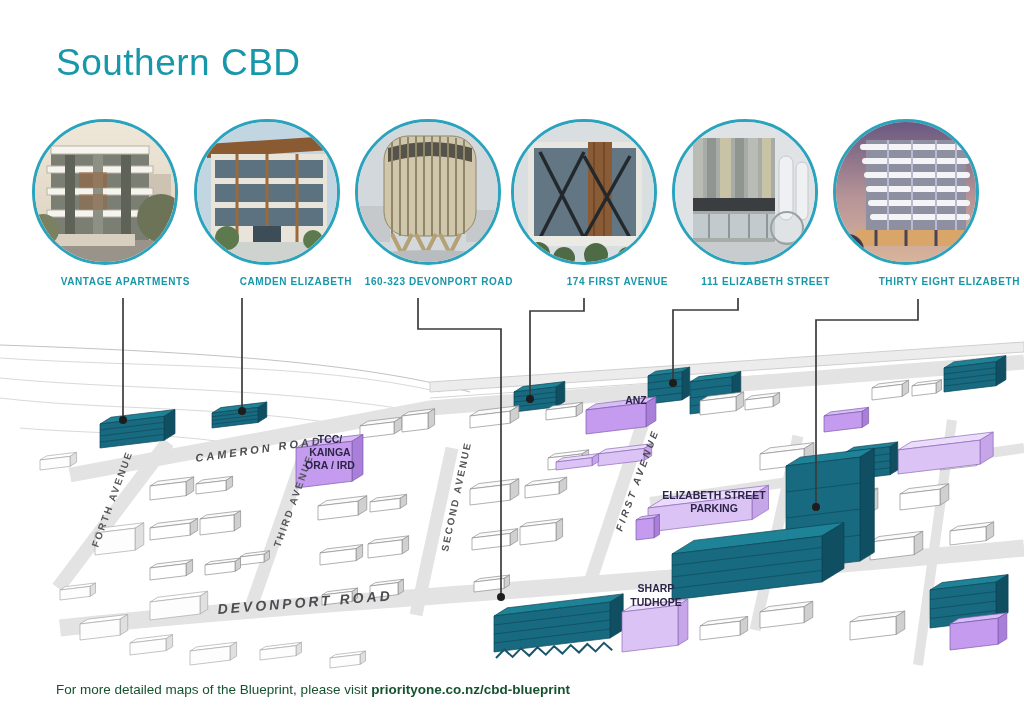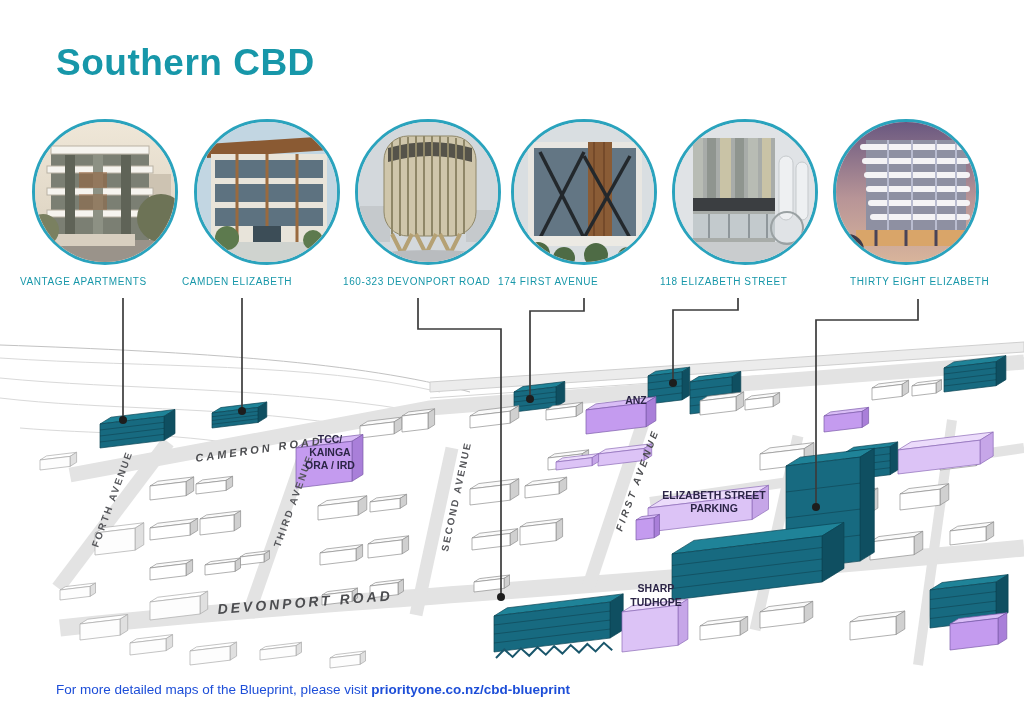--- a/index.html
+++ b/index.html
@@ -1,25 +1,25 @@
 <!DOCTYPE html>
 <html><head>
 <meta charset="utf-8">
 <style>
   html,body{margin:0;padding:0;background:#ffffff;}
   body{width:1024px;height:724px;position:relative;overflow:hidden;
        font-family:"Liberation Sans", sans-serif;}
-  .page-title{position:absolute;left:56px;top:42px;font-size:37px;font-weight:bold;
+  .page-title{position:absolute;left:56px;top:42px;font-size:37px;font-weight:normal;
        letter-spacing:.5px;color:#1797a9;}
   .circle{position:absolute;top:119px;width:146px;height:146px;border-radius:50%;
        border:3px solid #2aa3bd;box-sizing:border-box;overflow:hidden;background:#dfe3e6;}
   .circle svg{display:block;width:140px;height:140px;}
-  .dev-label{position:absolute;top:276px;width:170px;text-align:left;font-size:10px;
-       font-weight:normal;letter-spacing:.6px;color:#1797a9;}
-  .footer{position:absolute;left:56px;top:682px;font-size:13.5px;color:#1d4ed8;}
+  .dev-label{position:absolute;top:276px;width:170px;text-align:right;font-size:10px;
+       font-weight:bold;letter-spacing:.6px;color:#1797a9;}
+  .footer{position:absolute;left:56px;top:682px;font-size:13.5px;color:#14532d;}
   .footer b{font-weight:bold;}
   svg text{font-family:"Liberation Sans", sans-serif;}
   .street{fill:#55565a;font-weight:bold;letter-spacing:2px;}
   .street-it{fill:#4c4d50;font-style:italic;font-weight:bold;letter-spacing:3px;}
   .lm{fill:#2b2446;font-weight:bold;text-anchor:middle;}
   #connectors{position:absolute;left:0;top:0;}
   #cbd-map{position:absolute;left:0;top:0;}
 </style>
 </head>
 <body>
@@ -185,21 +185,21 @@
     <circle cx="12" cy="128" r="16" fill="#3c3a4a"></circle>
     <circle cx="132" cy="130" r="14" fill="#463f52"></circle>
     <path d="M0,10 Q14,2 30,10 L30,0 L0,0 Z" fill="#2e4638"></path>
   </svg>
 </div>
 
 <div class="dev-label" style="left:20px">VANTAGE APARTMENTS</div>
 <div class="dev-label" style="left:182px">CAMDEN ELIZABETH</div>
 <div class="dev-label" style="left:343px">160-323 DEVONPORT ROAD</div>
 <div class="dev-label" style="left:498px">174 FIRST AVENUE</div>
-<div class="dev-label" style="left:660px">118 ELIZABETH STREET</div>
+<div class="dev-label" style="left:660px">111 ELIZABETH STREET</div>
 <div class="dev-label" style="left:850px">THIRTY EIGHT ELIZABETH</div>
 
 <svg id="cbd-map" width="1024" height="724" viewBox="0 0 1024 724">
 
   <g stroke="#d9d9d9" fill="none">
     <path d="M0,358 C150,368 310,362 440,392"></path>
     <path d="M0,378 C120,390 260,386 410,410"></path>
     <path d="M0,398 C100,410 220,406 340,424"></path>
     <path d="M20,428 C90,434 170,432 250,446"></path>
     <path d="M0,345 C200,352 360,362 470,392" stroke="#c2c2c2"></path>

